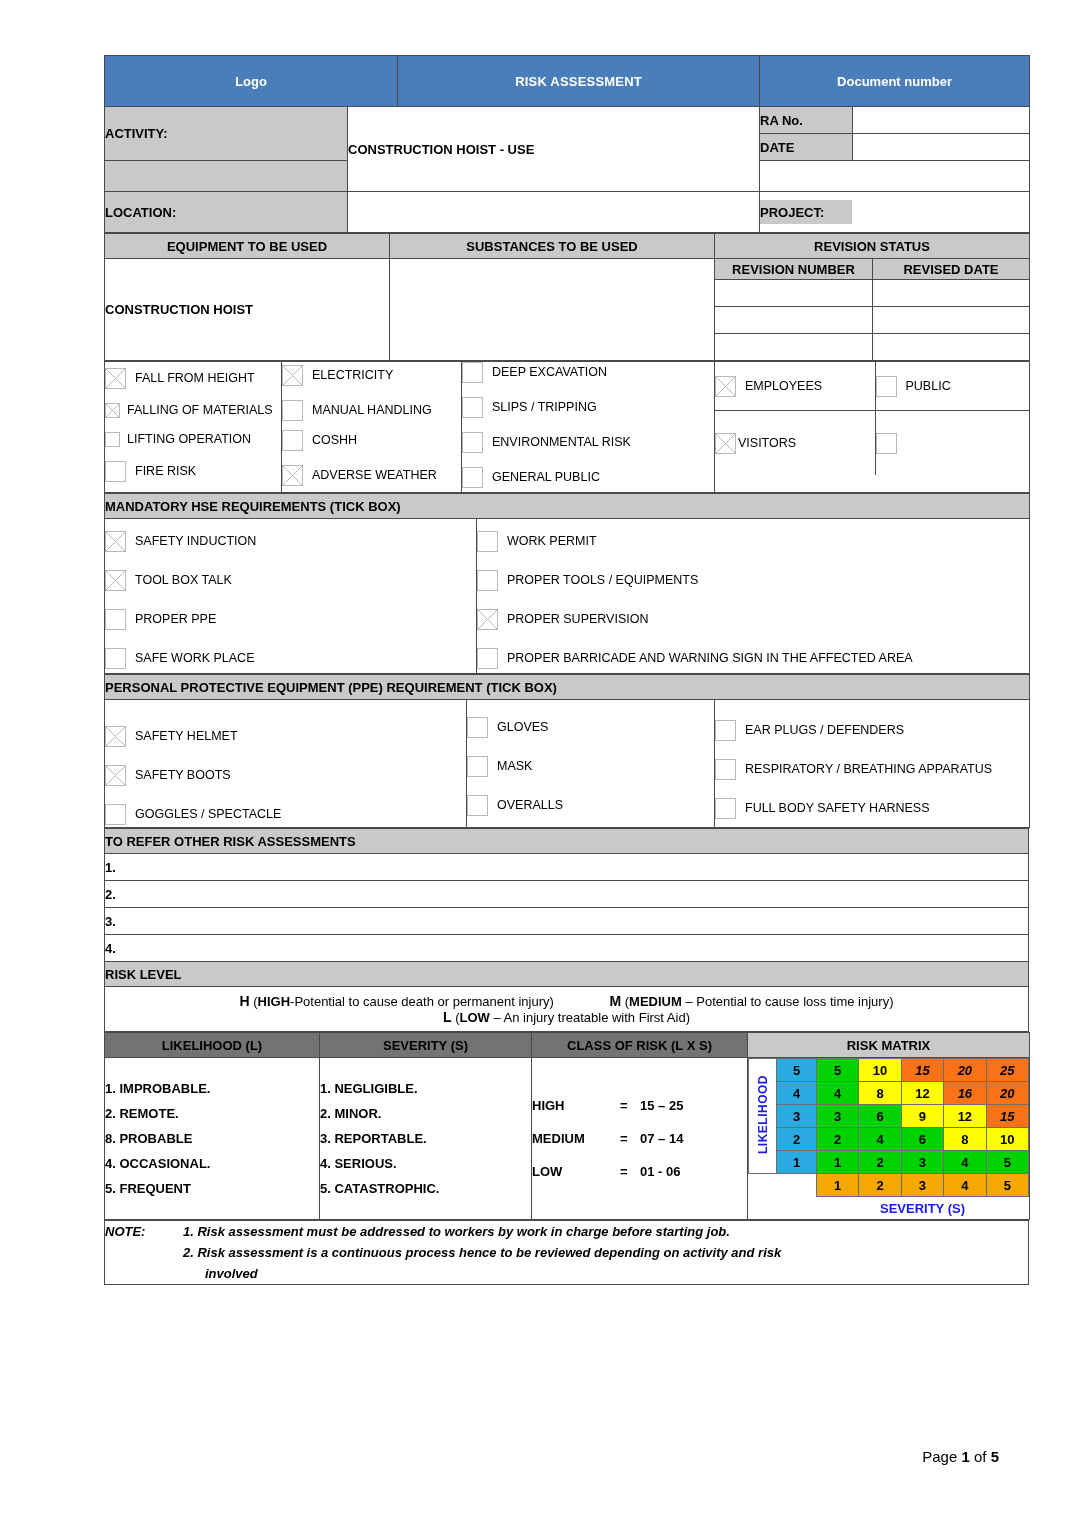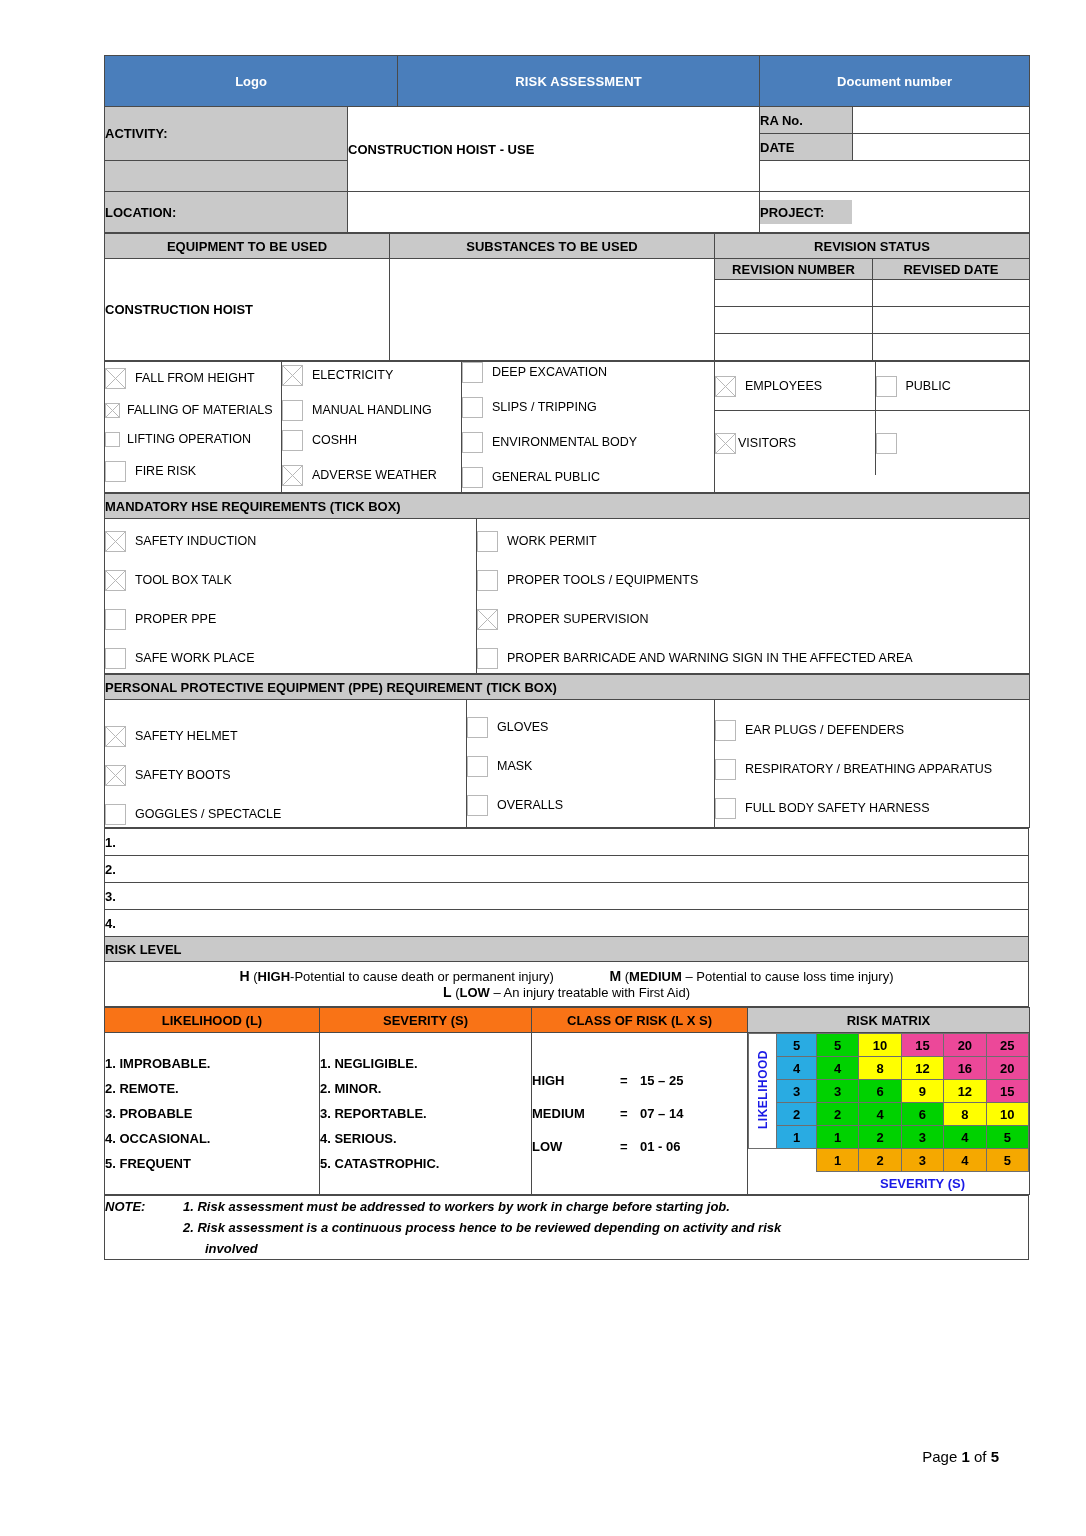--- a/index.html
+++ b/index.html
@@ -153,21 +153,21 @@
     font-size: 11.5px;
     text-align: center;
     padding: 8px 10px;
   }
   .risklevel-def .grp { display: inline-block; margin: 0 26px; }
   .risklevel-def .big { font-weight: bold; font-size: 14px; }
   .risklevel-def .bold { font-weight: bold; }
 
   
   .lsc-hdr {
-    background: #f97316;
+    background: #737373;
     text-align: center;
     font-weight: bold;
     font-size: 15px;
     height: 24px;
   }
   .lsc-body {
     vertical-align: top;
     padding: 14px 0 10px 24px;
     font-size: 14px;
     font-weight: bold;
@@ -213,21 +213,21 @@
     font-weight: bold;
     font-size: 12px;
     writing-mode: vertical-rl;
     transform: rotate(180deg);
     letter-spacing: 0.5px;
     display: inline-block;
   }
   .m-blue   { background: #29abe2; }
   .m-green  { background: #00d200; }
   .m-yellow { background: #ffff00; }
-  .m-red    { background: #ec4899; }
+  .m-red    { background: #f97316; font-style: italic; }
   .m-orange { background: #f5a800; }
   .m-white  { background: #ffffff; border: none !important; }
   .sev-label {
     color: #1a1ae6;
     font-weight: bold;
     font-size: 13px;
     background: #ffffff;
     border: none !important;
   }
 
@@ -407,21 +407,21 @@
       </td>
 
       <td class="chk-cell">
         <label class="chk-item">
           <span class="box"></span><span class="chk-label">DEEP EXCAVATION</span>
         </label>
         <label class="chk-item">
           <span class="box"></span><span class="chk-label">SLIPS / TRIPPING</span>
         </label>
         <label class="chk-item">
-          <span class="box"></span><span class="chk-label">ENVIRONMENTAL BODY</span>
+          <span class="box"></span><span class="chk-label">ENVIRONMENTAL RISK</span>
         </label>
         <label class="chk-item">
           <span class="box"></span><span class="chk-label">GENERAL PUBLIC</span>
         </label>
       </td>
 
       <td colspan="2" style="padding:0;vertical-align:top">
         <table class="doc" style="border:none;height:100%">
           <colgroup>
                 <col style="width:160px">
@@ -544,20 +544,23 @@
         <label class="chk-item" style="margin-bottom:2px">
           <span class="box"></span><span class="chk-label">FULL BODY SAFETY HARNESS</span>
         </label>
       </td>
     </tr>
   </tbody>
     </table>
 
   <table class="doc" style="border-top:none">
     <tbody>
+        <tr>
+      <td class="secbar">TO REFER OTHER RISK ASSESSMENTS</td>
+    </tr>
     <tr>
       <td class="refer-row">1.</td>
     </tr>
     <tr>
       <td class="refer-row">2.</td>
     </tr>
     <tr>
       <td class="refer-row">3.</td>
     </tr>
     <tr>
@@ -587,21 +590,21 @@
         <tr>
       <td class="lsc-hdr">LIKELIHOOD (L)</td>
       <td class="lsc-hdr">SEVERITY (S)</td>
       <td class="lsc-hdr">CLASS OF  RISK (L X S)</td>
       <td class="secbar center">RISK MATRIX</td>
     </tr>
     <tr>
       <td class="lsc-body">
         <div>1. IMPROBABLE.</div>
         <div>2. REMOTE.</div>
-        <div>3. PROBABLE</div>
+        <div>8. PROBABLE</div>
         <div>4. OCCASIONAL.</div>
         <div>5. FREQUENT</div>
       </td>
       <td class="lsc-body">
         <div>1. NEGLIGIBLE.</div>
         <div>2. MINOR.</div>
         <div>3. REPORTABLE.</div>
         <div>4. SERIOUS.</div>
         <div>5. CATASTROPHIC.</div>
       </td>

